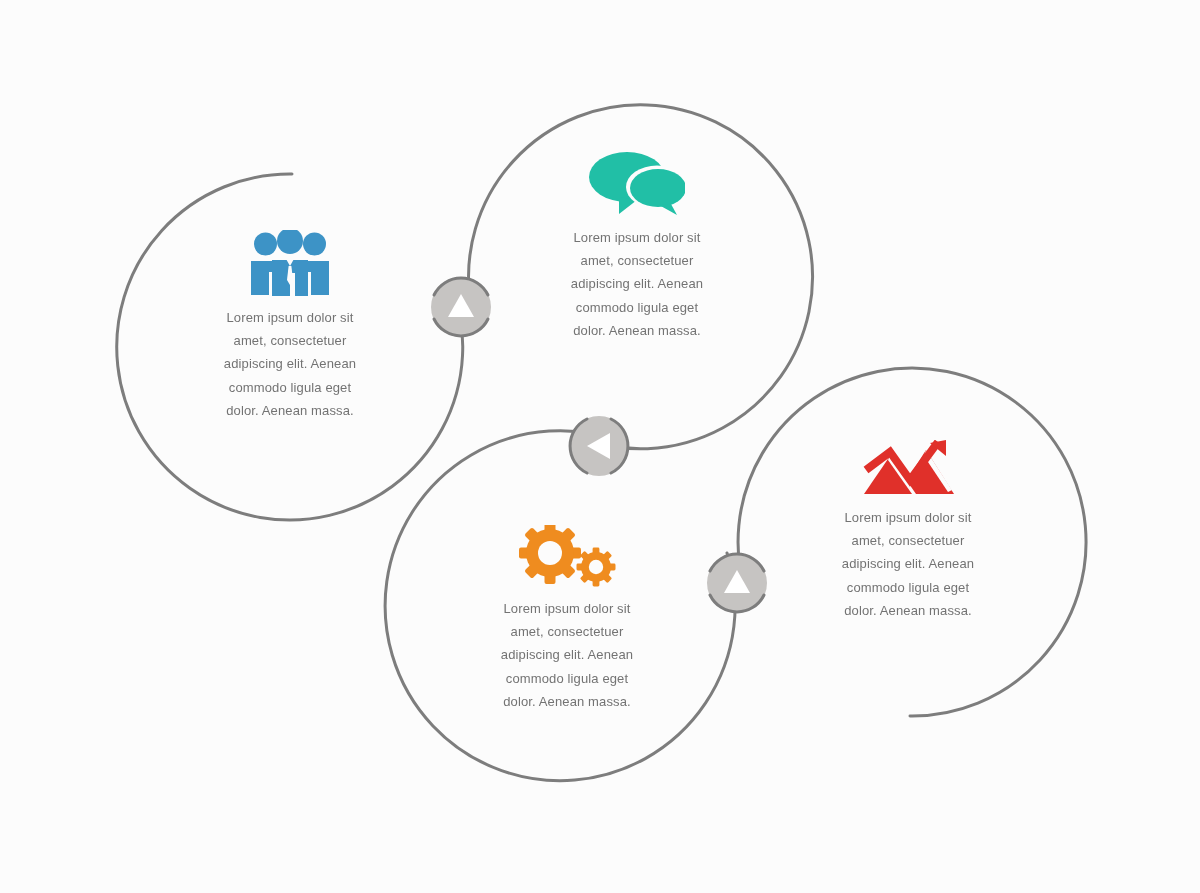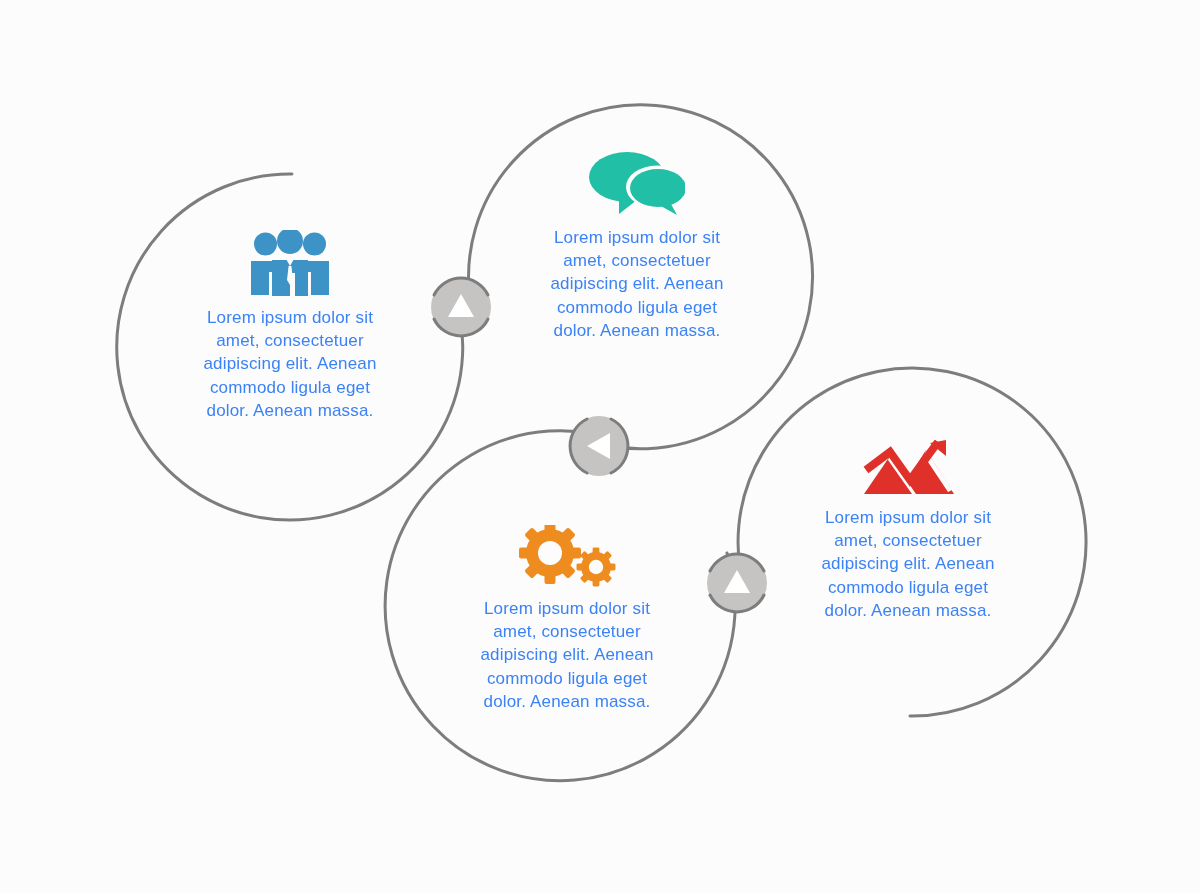--- a/index.html
+++ b/index.html
@@ -33,23 +33,23 @@
     text-align: center;
     z-index: 3;
   }
   .node-icon {
     display: block;
     margin: 0 auto 10px auto;
     line-height: 0;
   }
   .node-text {
     display: block;
-    font-size: 17px;
+    font-size: 13px;
     line-height: 23.2px;
-    color: #3b82f6;
+    color: #737373;
     letter-spacing: 0.01em;
     white-space: pre-line;
   }
   .connector {
     position: absolute;
     z-index: 5;
     line-height: 0;
     cursor: pointer;
   }
 </style>

